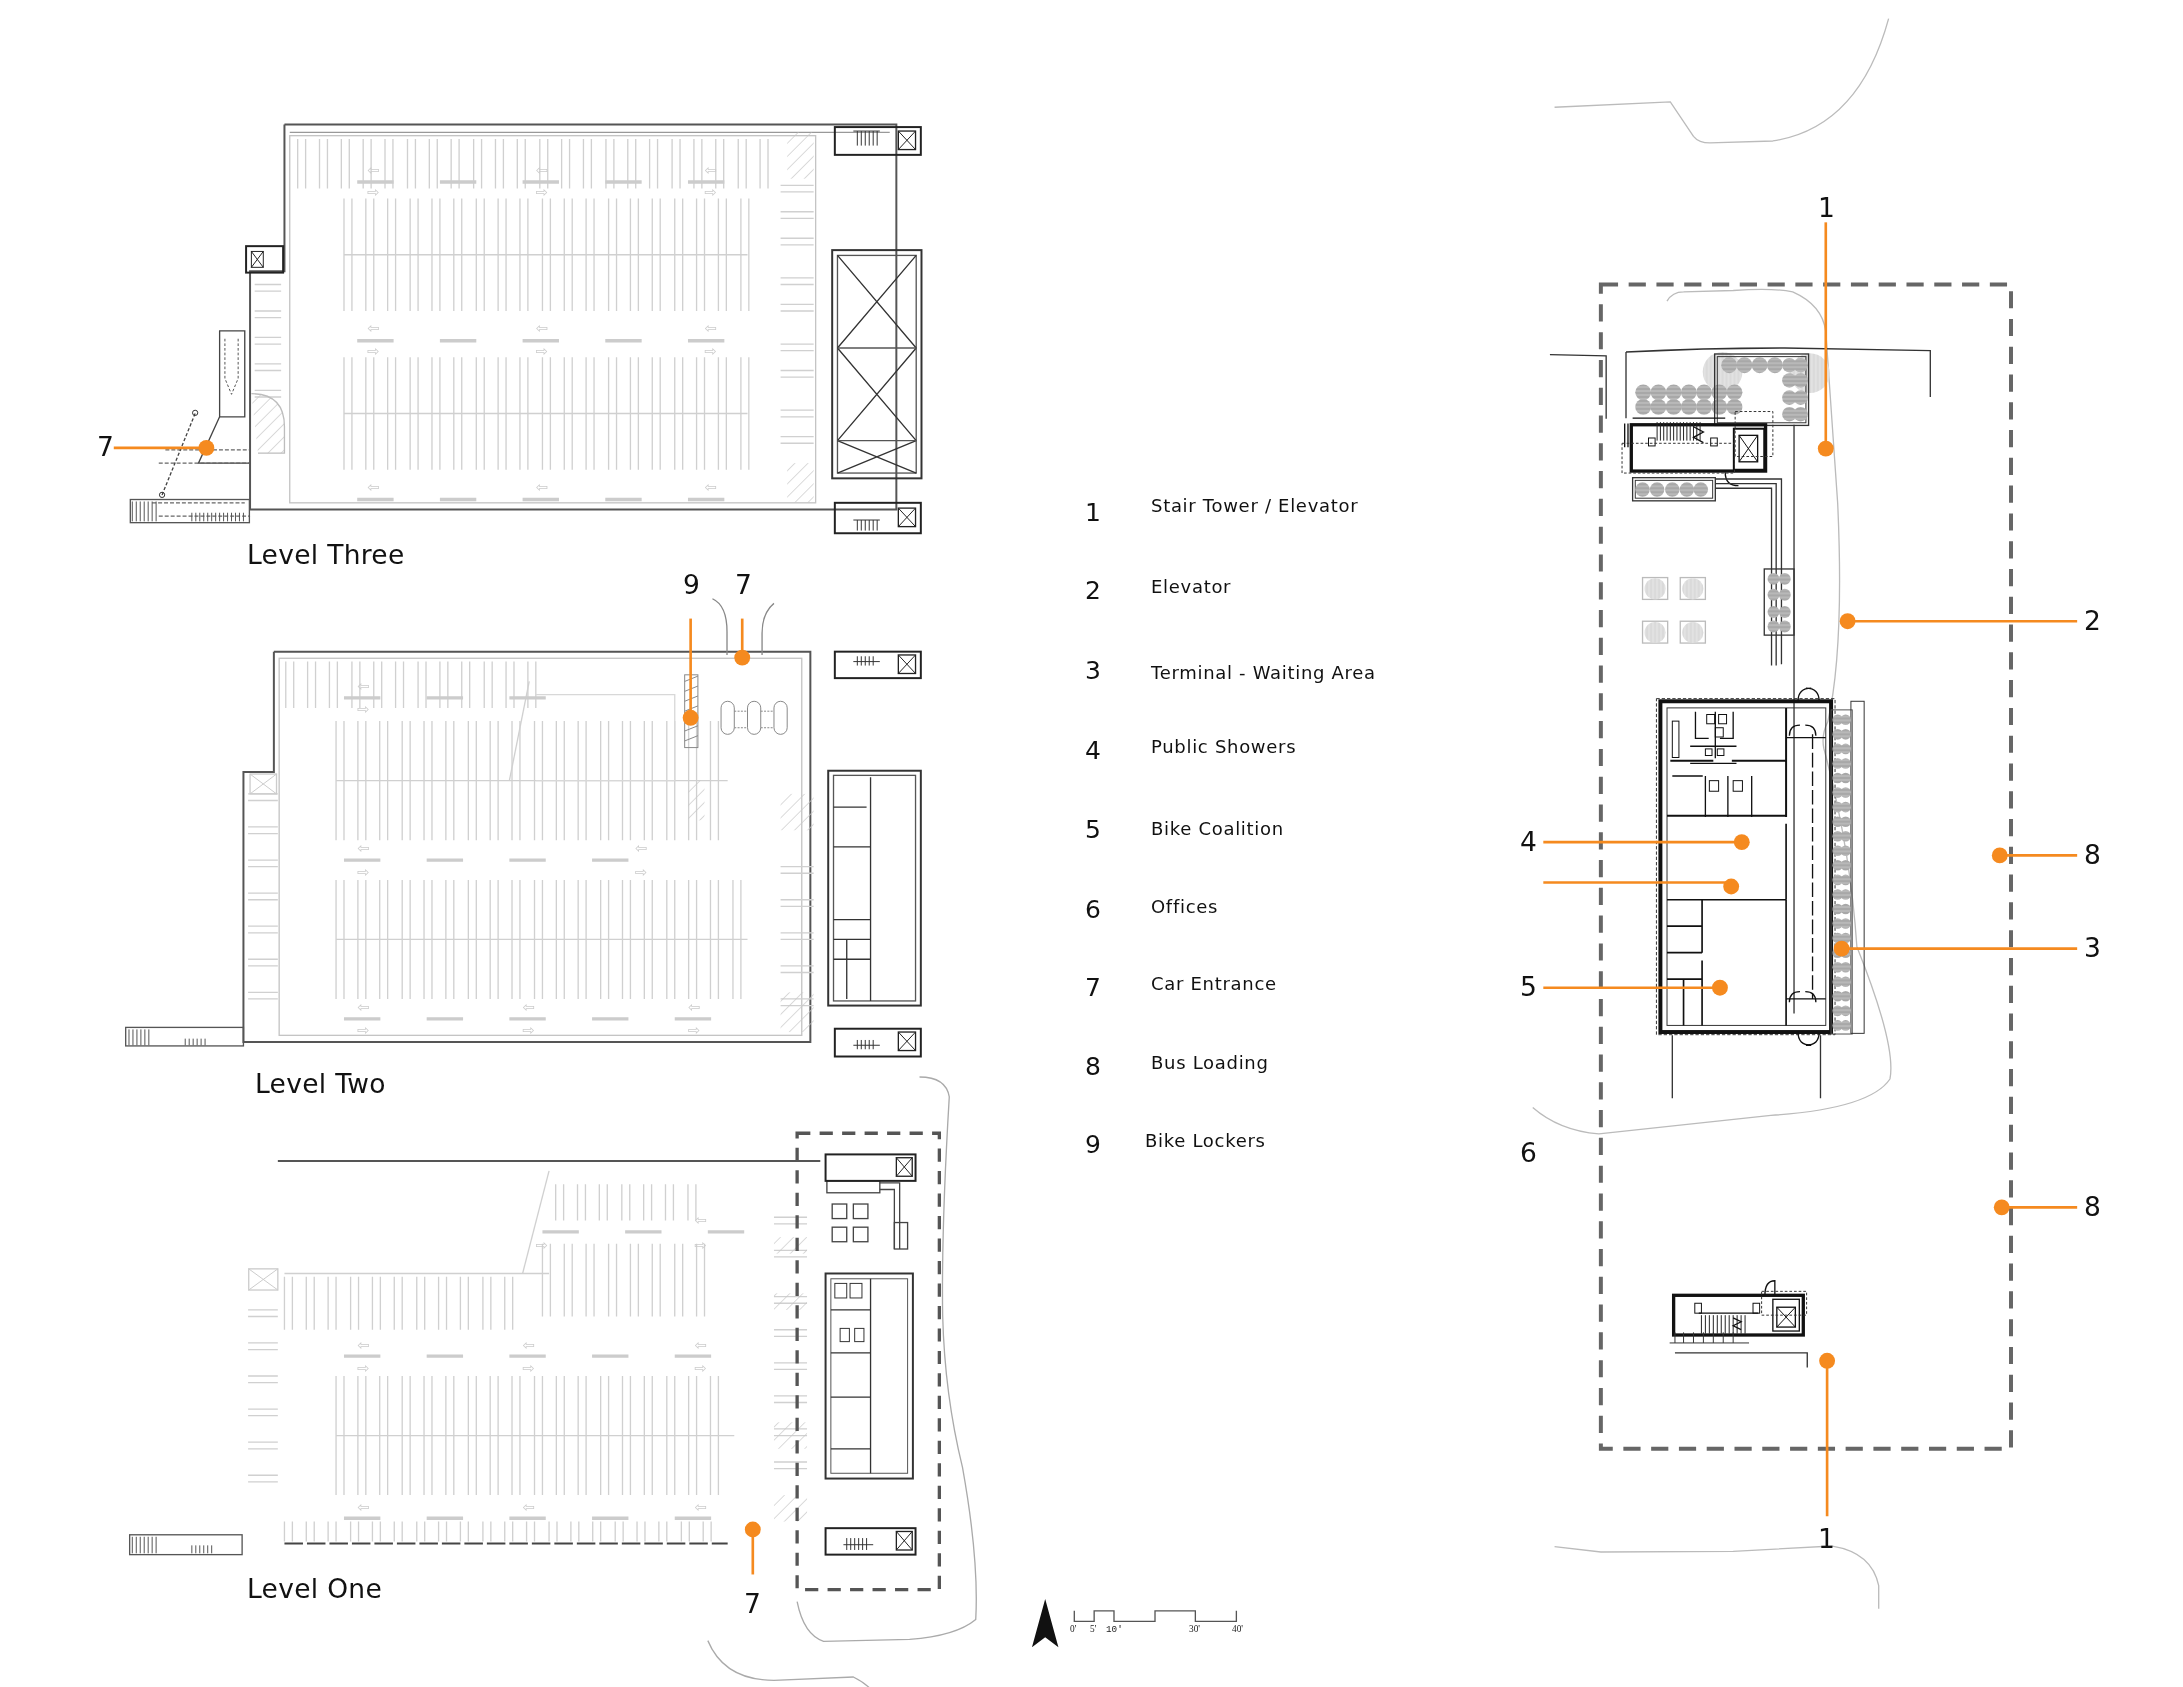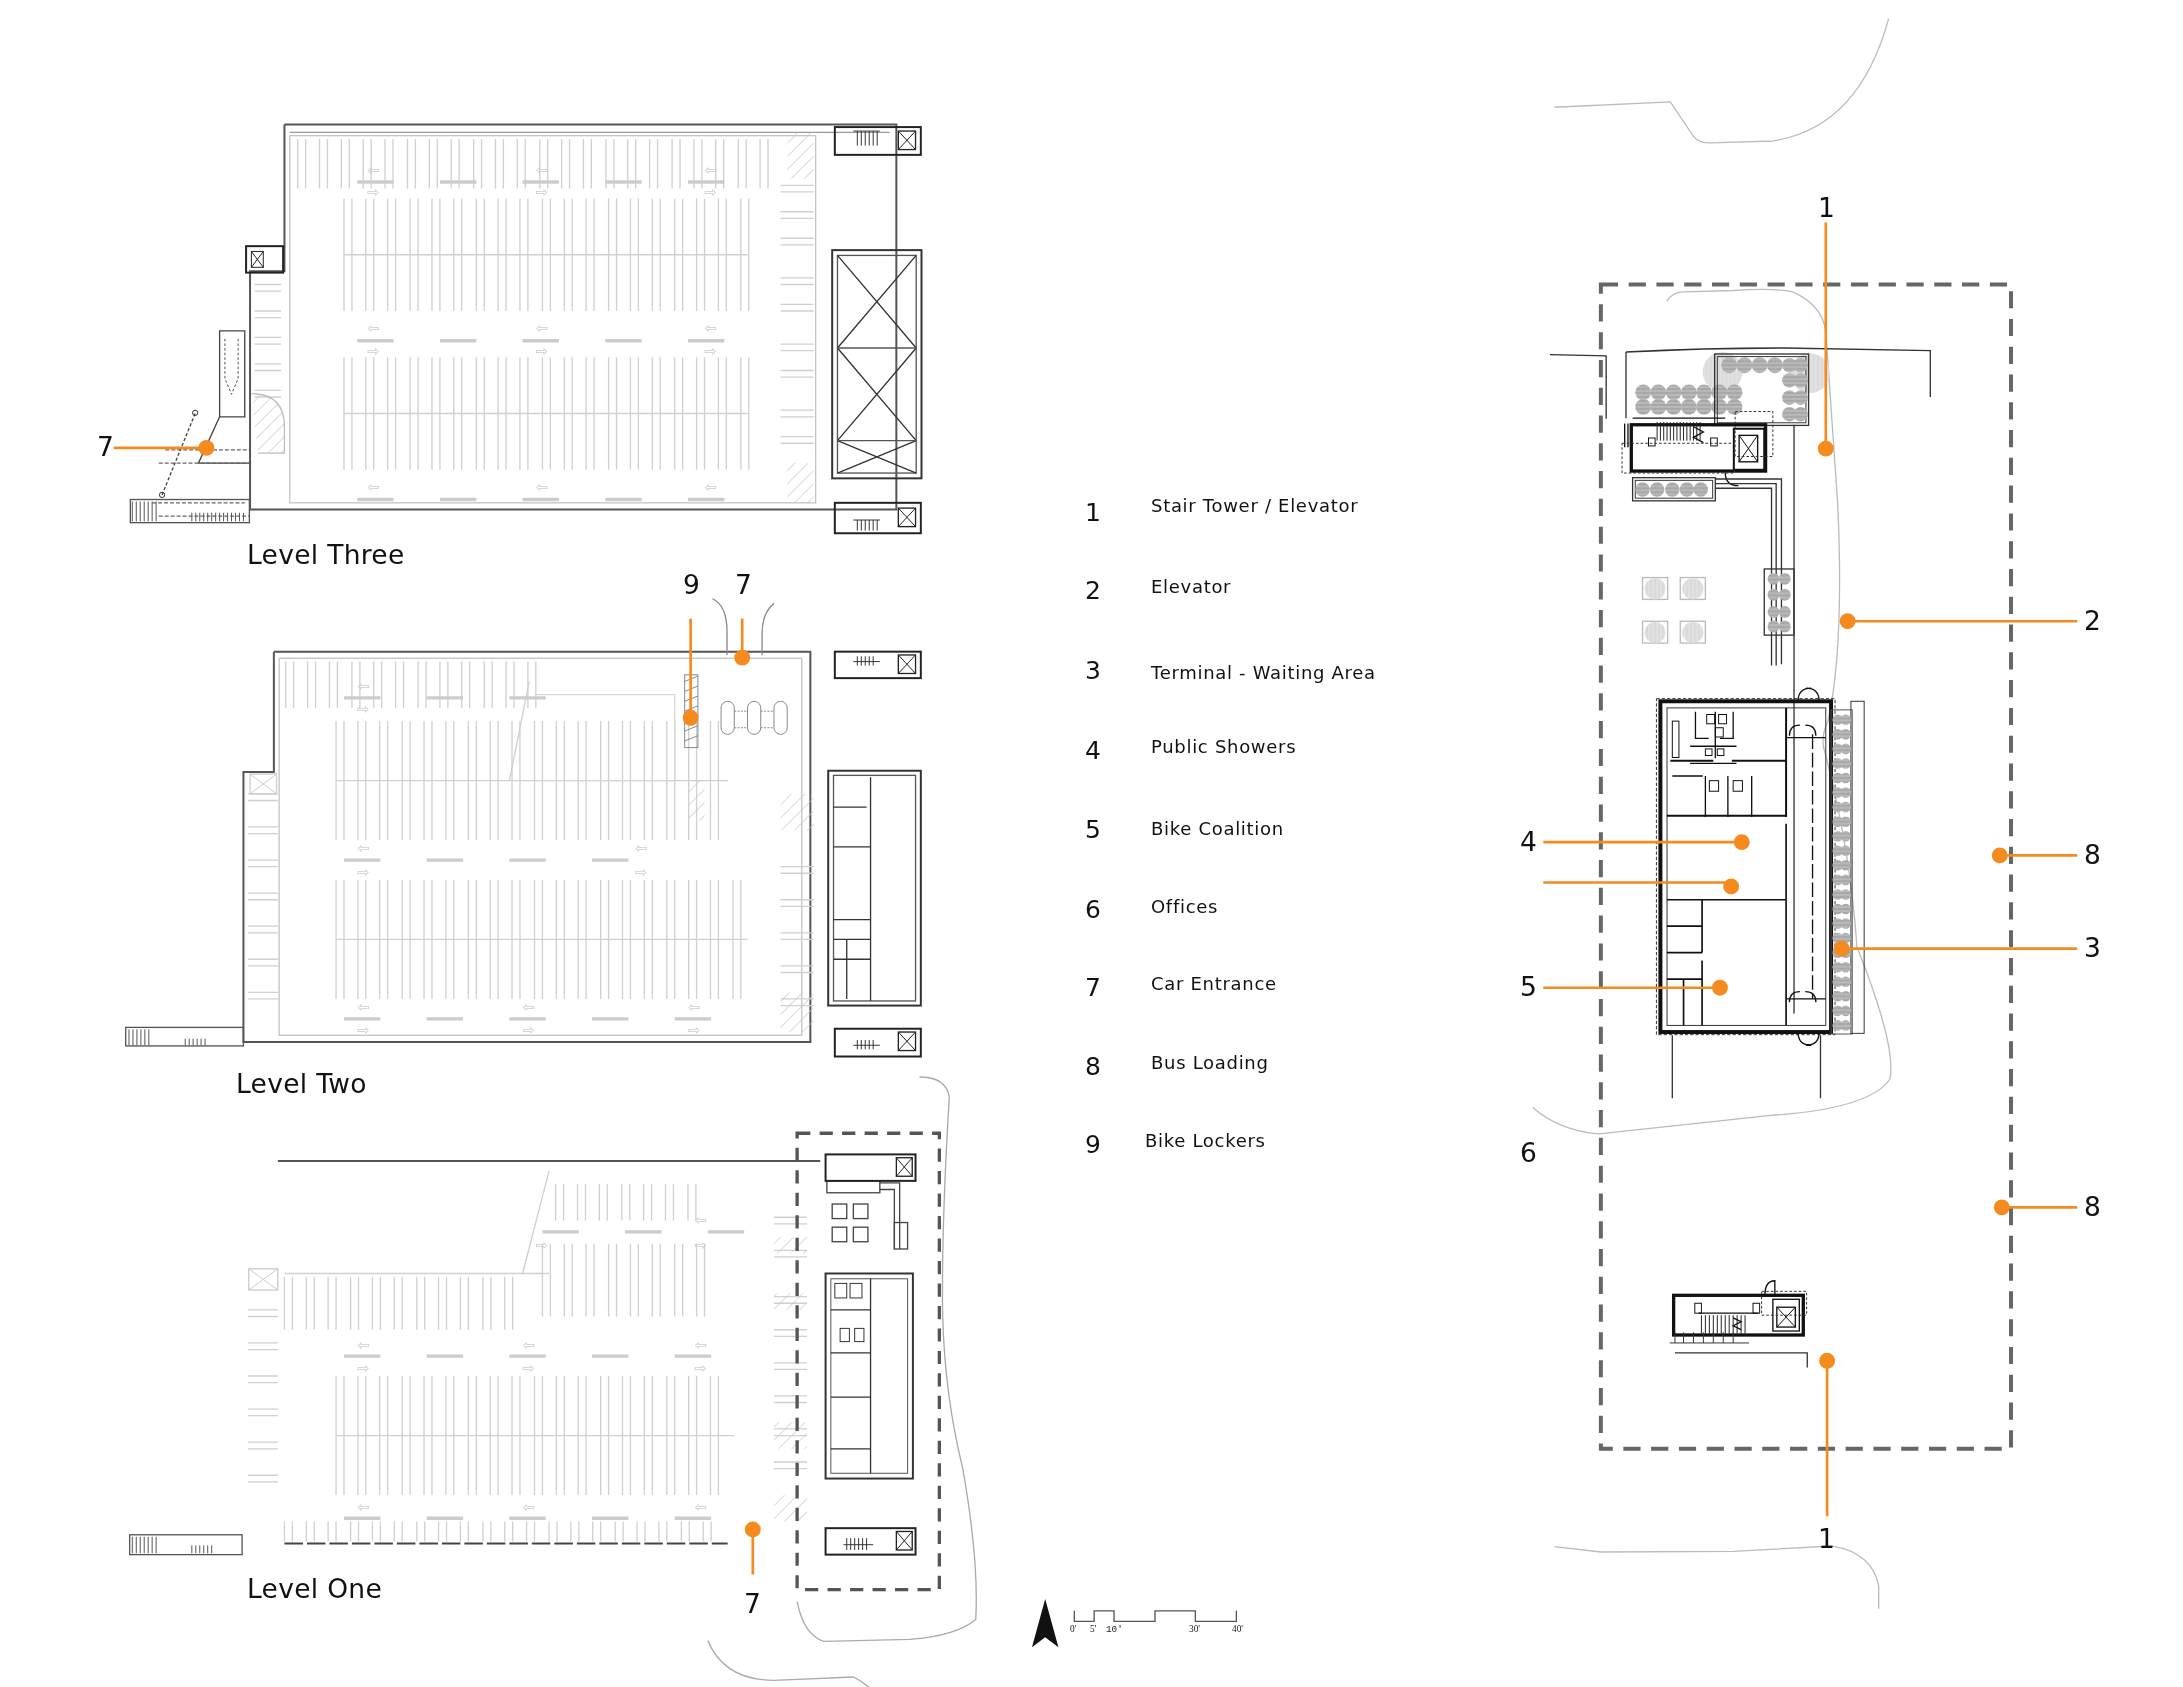--- a/index.html
+++ b/index.html
@@ -492,21 +492,21 @@
   <g>
     <path d="M1580,2417 L1600,2490 L1580,2475 L1560,2490 Z" fill="#111"></path>
   </g>
 
   <g stroke="#555" stroke-width="2" fill="none">
     <path d="M1624,2435 v16 h30 v-16 h30 v16 h62 v-16 h61 v16 h62 v-16"></path>
   </g>
 </svg>
 
 <div class="lbl level-title" style="left:247px; top:539px;">Level Three</div>
-<div class="lbl level-title" style="left:236px; top:1068px;">Level Two</div>
+<div class="lbl level-title" style="left:255px; top:1068px;">Level Two</div>
 <div class="lbl level-title" style="left:247px; top:1573px;">Level One</div>
 
 <div class="lbl callout-num" style="left:97px; top:431px;">7</div>
 <div class="lbl callout-num" style="left:683px; top:569px;">9</div>
 <div class="lbl callout-num" style="left:735px; top:569px;">7</div>
 <div class="lbl callout-num" style="left:744px; top:1588px;">7</div>
 
 <div style="position:absolute; left:1085px; top:495px; width:463px;">
   <div style="position:absolute; top:0;">
       <span class="lbl legend-num" style="left:0; top:2.6px;">1</span>

